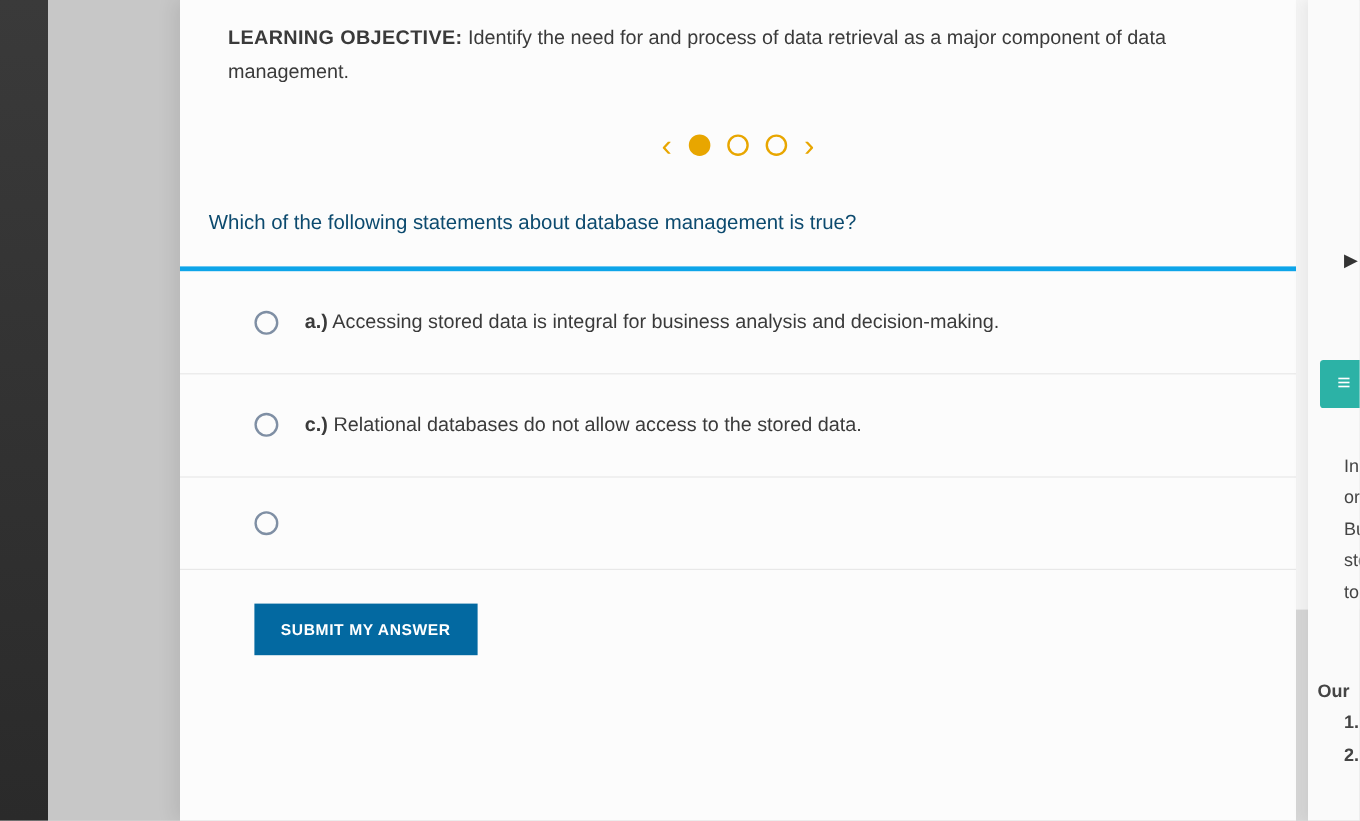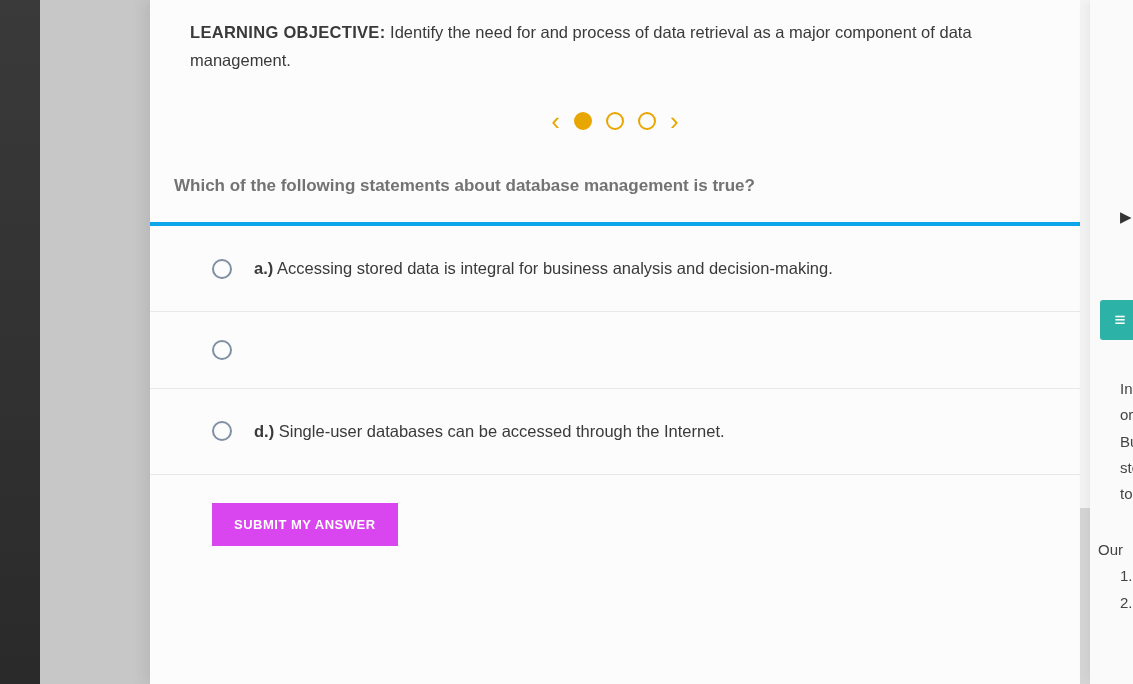--- a/index.html
+++ b/index.html
@@ -24,61 +24,61 @@
   .objective .lbl { font-weight: 700; letter-spacing: .3px; }
   .pager {
     display: flex; align-items: center; justify-content: center;
     gap: 14px; padding: 26px 0 42px;
   }
   .chev { font-size: 26px; color: #e8a600; cursor: pointer; user-select: none; line-height: 1; }
   .dot { width: 18px; height: 18px; border-radius: 50%; border: 2px solid #e8a600; display: inline-block; }
   .dot.filled { background: #e8a600; }
   .question {
     padding: 0 40px 26px 24px;
-    font-weight: 700;
-    color: #737373;
+    font-weight: 400;
+    color: #0c4a6e;
     font-size: 17px;
   }
   .choices { border-top: 4px solid #0ea5e9; }
   .choice {
     display: flex; align-items: center; gap: 22px;
     padding: 28px 60px 28px 62px;
     border-bottom: 1px solid #e8e8e8;
     cursor: pointer;
   }
   .radio {
     width: 20px; height: 20px; border: 2px solid #7f8fa4; border-radius: 50%;
     flex: 0 0 20px;
   }
   .ctext { color: #3a3a3a; font-size: 16.5px; line-height: 1.75; }
   .ctext .ltr { font-weight: 700; }
   .submit-wrap { padding: 28px 0 0 62px; }
   .submit {
-    background: #d946ef; color: #fff; border: none;
+    background: #0369a1; color: #fff; border: none;
     padding: 14px 22px; font-weight: 700; letter-spacing: .5px;
     font-size: 13px; cursor: pointer;
   }
   
   .side {
     position: absolute; left: 1090px; top: 0; width: 200px; height: 684px;
     background: #fafafa; box-shadow: -4px 0 10px rgba(0,0,0,.06);
     font-size: 15px; color: #444;
   }
   .side .play {
     position: absolute; left: 30px; top: 208px;
     font-size: 15px; color: #333;
   }
   .side .tealbox {
     position: absolute; left: 10px; top: 300px;
     width: 40px; height: 40px; background: #2cb2a6; border-radius: 3px;
     color: #fff; display: flex; align-items: center; justify-content: center;
     font-size: 19px;
   }
   .side .para { position: absolute; left: 30px; top: 376px; line-height: 1.75; }
-  .side .our { position: absolute; left: 8px; top: 537px; line-height: 1.75; }
+  .side .our { position: absolute; left: 8px; top: 564px; line-height: 1.75; font-weight: bold; }
   .side .our .num { padding-left: 22px; }
   
   .left-dark {
     position:absolute; left:0; top:0; width:40px; height:684px;
     background: linear-gradient(180deg,#3a3a3a,#2a2a2a);
   }
   .left-gray { position:absolute; left:40px; top:0; width:110px; height:684px; background:#c7c7c7; }
 </style>
 </head>
 <body>
@@ -107,27 +107,27 @@
     <div class="choices">
       <div class="choice">
         <span class="radio"></span>
         <span class="ctext">
           <span class="ltr">a.)</span>
           <span>Accessing stored data is integral for business analysis and decision-making.</span>
         </span>
       </div>
       <div class="choice">
         <span class="radio"></span>
+        <span class="ctext">
+          <span class="ltr">c.)</span>
+          <span>Relational databases do not allow access to the stored data.</span>
+        </span>
       </div>
       <div class="choice">
         <span class="radio"></span>
-        <span class="ctext">
-          <span class="ltr">d.)</span>
-          <span>Single-user databases can be accessed through the Internet.</span>
-        </span>
       </div>
     </div>
 
     <div class="submit-wrap">
       <button class="submit">SUBMIT MY ANSWER</button>
     </div>
   </div>
 
   <div class="side">
 

